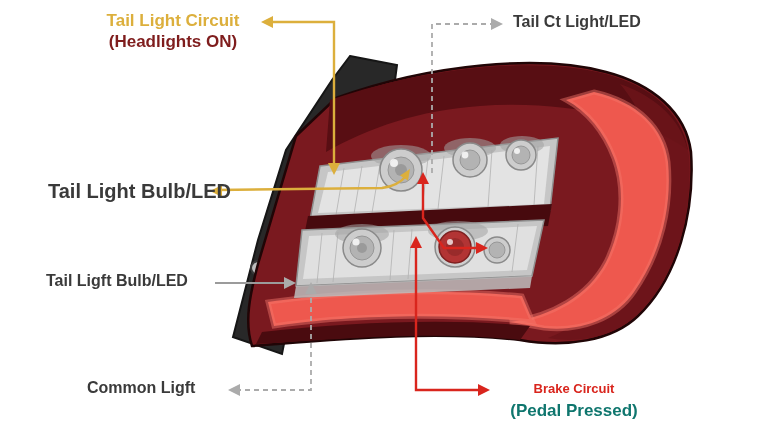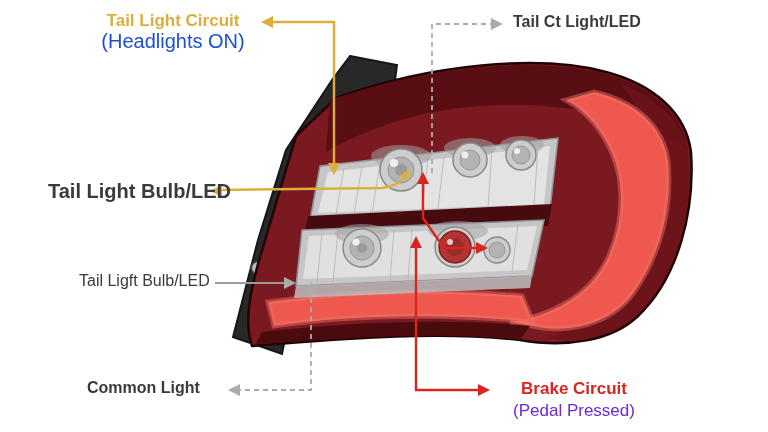--- a/index.html
+++ b/index.html
@@ -6,28 +6,28 @@
   body{
     width:768px;height:432px;background:#ffffff;overflow:hidden;
     font-family:"Liberation Sans", sans-serif;
     position:relative;
   }
   .stage{position:absolute;left:0;top:0;width:768px;height:376px;padding-left:44px;}
   svg{position:absolute;left:0;top:0;}
   .lbl{position:absolute;white-space:nowrap;color:var(--label-dark,#3a3a3a);}
   .lbl-tlc{left:76px;top:10px;width:194px;text-align:center;line-height:21px;}
   .lbl-tlc .t1{color:var(--tail-accent,#dcaf3c);font-weight:bold;font-size:17px;}
-  .lbl-tlc .t2{font-size:20px;font-weight:400;color:#1d4ed8;}
+  .lbl-tlc .t2{font-size:17px;font-weight:700;color:#7f1d1d;}
   .lbl-tct{left:513px;top:13px;font-size:16px;font-weight:600;}
   .lbl-tlb{left:48px;top:180px;font-size:20px;font-weight:600;}
-  .lbl-tlb2{left:46px;top:272px;font-size:16px;font-weight:400;margin-left:33px;}
+  .lbl-tlb2{left:46px;top:272px;font-size:16px;font-weight:700;}
   .lbl-cg{left:87px;top:379px;font-size:16px;font-weight:600;}
   .lbl-bc{left:496px;top:378px;width:156px;text-align:center;line-height:22px;}
-  .lbl-bc .t1{color:var(--brake-accent,#d9251d);font-weight:bold;font-size:17px;}
-  .lbl-bc .t2{font-size:17px;font-weight:400;color:#6d28d9;}
+  .lbl-bc .t1{color:var(--brake-accent,#d9251d);font-weight:bold;font-size:13px;}
+  .lbl-bc .t2{font-size:17px;font-weight:700;color:#0f766e;}
   .yellow-line{stroke:var(--tail-accent,#dcaf3c);stroke-width:2.4;fill:none;}
   .yellow-head{fill:var(--tail-accent,#dcaf3c);}
   .red-line{stroke:var(--brake-accent,#d9251d);stroke-width:2.4;fill:none;}
   .red-head{fill:var(--brake-accent,#d9251d);}
   .gray-dash{stroke:var(--ground-gray,#ababab);stroke-width:1.8;fill:none;stroke-dasharray:5 4;}
   .gray-solid{stroke:#9b9b9b;stroke-width:1.8;fill:none;}
   .gray-head{fill:var(--ground-gray,#ababab);}
 </style>
 </head>
 <body>
@@ -166,20 +166,20 @@
     <div class="t1">Tail Light Circuit</div>
     <div class="t2">(Headlights ON)</div>
   </div>
 
   <div class="lbl lbl-tct">Tail Ct Light/LED</div>
 
   <div class="lbl lbl-tlb">Tail Light Bulb/LED</div>
 
   <div class="lbl lbl-tlb2">Tail Ligft Bulb/LED</div>
 
-  <div class="lbl lbl-cg">Common Light</div>
+  <div class="lbl lbl-cg">Common Ligft</div>
 
   <div class="lbl lbl-bc">
     <div class="t1">Brake Circuit</div>
     <div class="t2">(Pedal Pressed)</div>
   </div>
 
 </div>
 
 </body></html>

